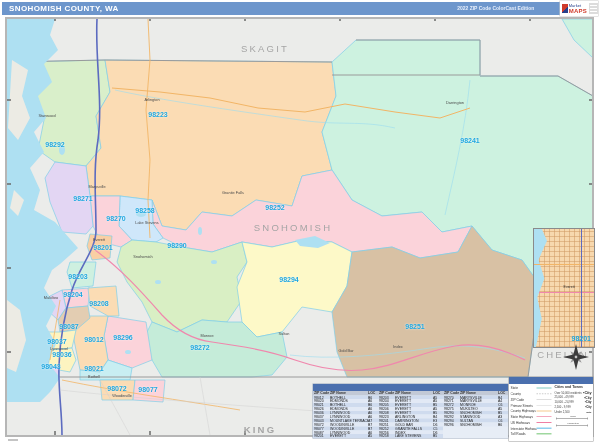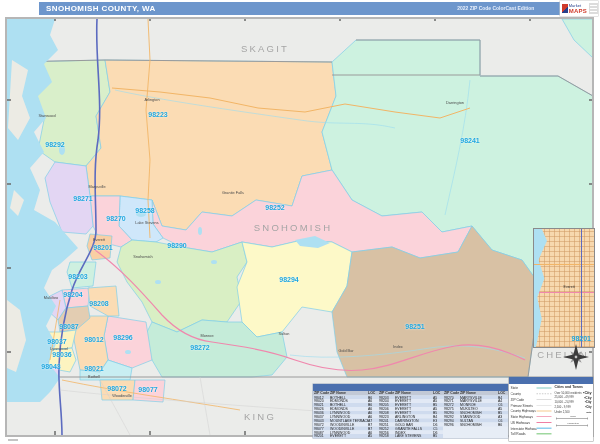--- a/index.html
+++ b/index.html
@@ -1,19 +1,19 @@
 <!DOCTYPE html>
 <html><head>
 <meta charset="utf-8">
 <style>
   html,body{margin:0;padding:0;background:#ffffff;}
   .page{position:relative;width:600px;height:444px;overflow:hidden;background:#ffffff;
         font-family:"Liberation Sans",sans-serif;}
   
-  .header{position:absolute;left:2px;top:2px;right:2px;height:13px;background:#6d96cc;margin-left:37px;}
+  .header{position:absolute;left:2px;top:2px;right:2px;height:13px;background:#6d96cc;}
   .header .title{position:absolute;left:7px;top:0;line-height:13px;font-size:8px;font-weight:bold;
         color:#ffffff;letter-spacing:.4px;white-space:nowrap;}
   .header .edition{position:absolute;right:64px;top:0;line-height:13px;font-size:8px;color:#e6eefb;
         transform:scale(.62);transform-origin:100% 50%;white-space:nowrap;font-weight:bold;}
   .logo{position:absolute;right:2px;top:1px;width:38px;height:15px;background:#ffffff;
         box-shadow:0 0 0 .5px #c9c9c9;display:flex;align-items:center;}
   .logo-mark{width:7px;height:9px;margin-left:2px;background:linear-gradient(135deg,#d03a2b 55%,#27408b 55%);}
   .logo-text{display:flex;flex-direction:column;margin-left:1px;line-height:1;}
   .logo-text .lt{font-size:4px;color:#27408b;}
   .logo-text .lb{font-size:6px;font-weight:bold;color:#d03a2b;letter-spacing:.2px;}
@@ -209,21 +209,21 @@
       <div class="zip-label" style="left: 51px; top: 366px;">98043</div>
       <div class="zip-label" style="left: 94px; top: 368px;">98021</div>
       <div class="zip-label" style="left: 117px; top: 388px;">98072</div>
       <div class="zip-label" style="left: 148px; top: 389px;">98077</div>
       <div class="zip-label" style="left: 289px; top: 279px;">98294</div>
       <div class="zip-label" style="left: 200px; top: 347px;">98272</div>
       <div class="zip-label" style="left: 415px; top: 326px;">98251</div>
       <div class="county-label" style="left: 265px; top: 48px;">SKAGIT</div>
       <div class="county-label" style="left: 293px; top: 227px;">SNOHOMISH</div>
       <div class="county-label" style="left: 563px; top: 354px;">CHELAN</div>
-      <div class="county-label" style="left: 260px; top: 416px;">KING</div>
+      <div class="county-label" style="left: 260px; top: 429px; font-weight: bold;">KING</div>
       <div class="city-label" style="left: 47px; top: 116px;">Stanwood</div>
       <div class="city-label" style="left: 152px; top: 100px;">Arlington</div>
       <div class="city-label" style="left: 455px; top: 103px;">Darrington</div>
       <div class="city-label" style="left: 233px; top: 193px;">Granite Falls</div>
       <div class="city-label" style="left: 97px; top: 187px;">Marysville</div>
       <div class="city-label" style="left: 147px; top: 223px;">Lake Stevens</div>
       <div class="city-label" style="left: 99px; top: 240px;">Everett</div>
       <div class="city-label" style="left: 143px; top: 257px;">Snohomish</div>
       <div class="city-label" style="left: 207px; top: 336px;">Monroe</div>
       <div class="city-label" style="left: 284px; top: 334px;">Sultan</div>

